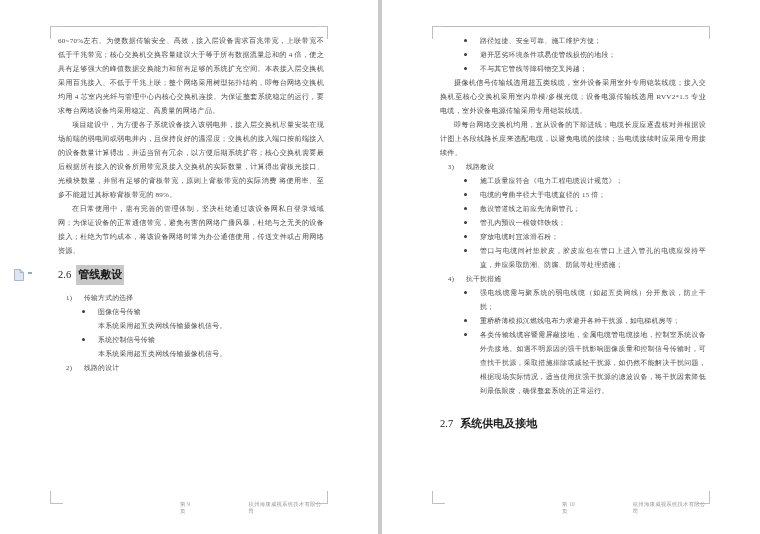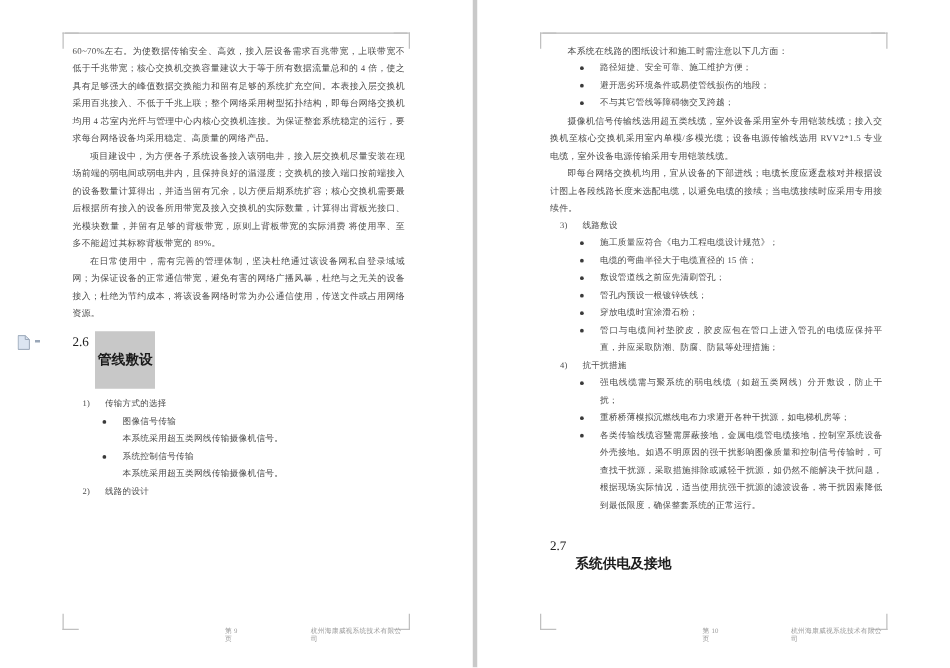--- a/index.html
+++ b/index.html
@@ -159,21 +159,21 @@
     display: flex;
     align-items: flex-start;
     gap: 5px;
   }
   .heading .hnum {
     font-weight: normal;
     font-family: "Liberation Serif", serif;
     font-size: 10.5px;
     color: #222;
   }
-  .heading .htext { padding: 13px 2px; }
+  .heading .htext { padding: 0 2px; }
   .heading.highlighted .htext {
     background: #c8c8c8;
     color: #1a1a1a;
   }
 
   .h-block { margin: 7px 0 6px 0; position: relative; }
 
   
   .margin-icon {
     position: absolute;
@@ -286,21 +286,20 @@
     <div class="sheet">
 
       <div class="header-rule"></div>
       <div class="mark tl"></div>
       <div class="mark tr"></div>
       <div class="mark bl"></div>
       <div class="mark br"></div>
 
       <div class="body">
 
-        <p class="p indent">本系统在线路的图纸设计和施工时需注意以下几方面：</p>
 
         <div class="bul-item">
           <span class="dot"></span>
           <span>路径短捷、安全可靠、施工维护方便；</span>
         </div>
         <div class="bul-item">
           <span class="dot"></span>
           <span>避开恶劣环境条件或易使管线损伤的地段；</span>
         </div>
         <div class="bul-item">

